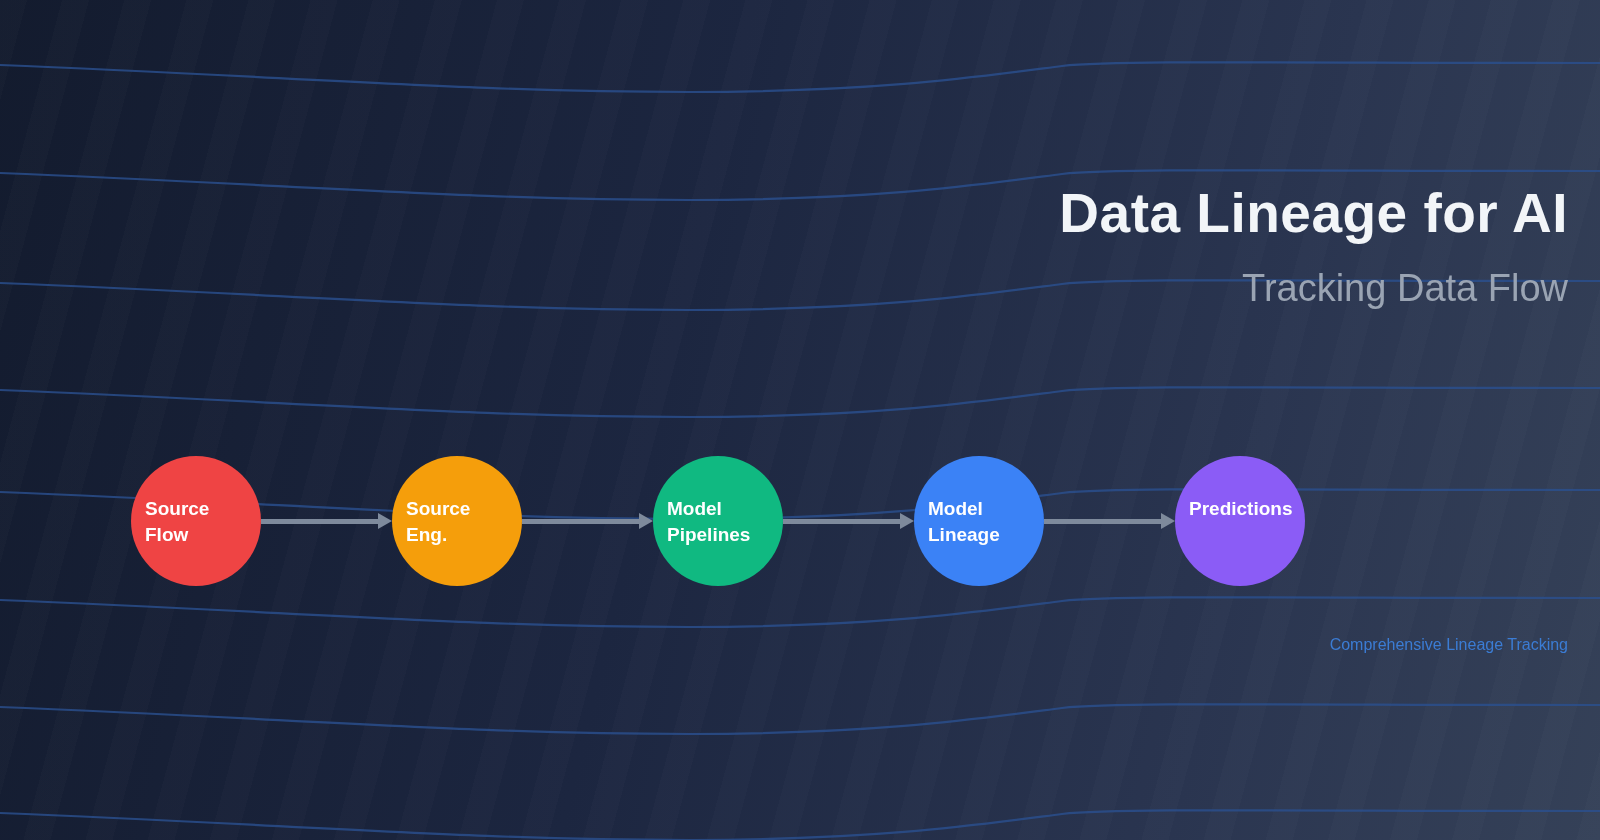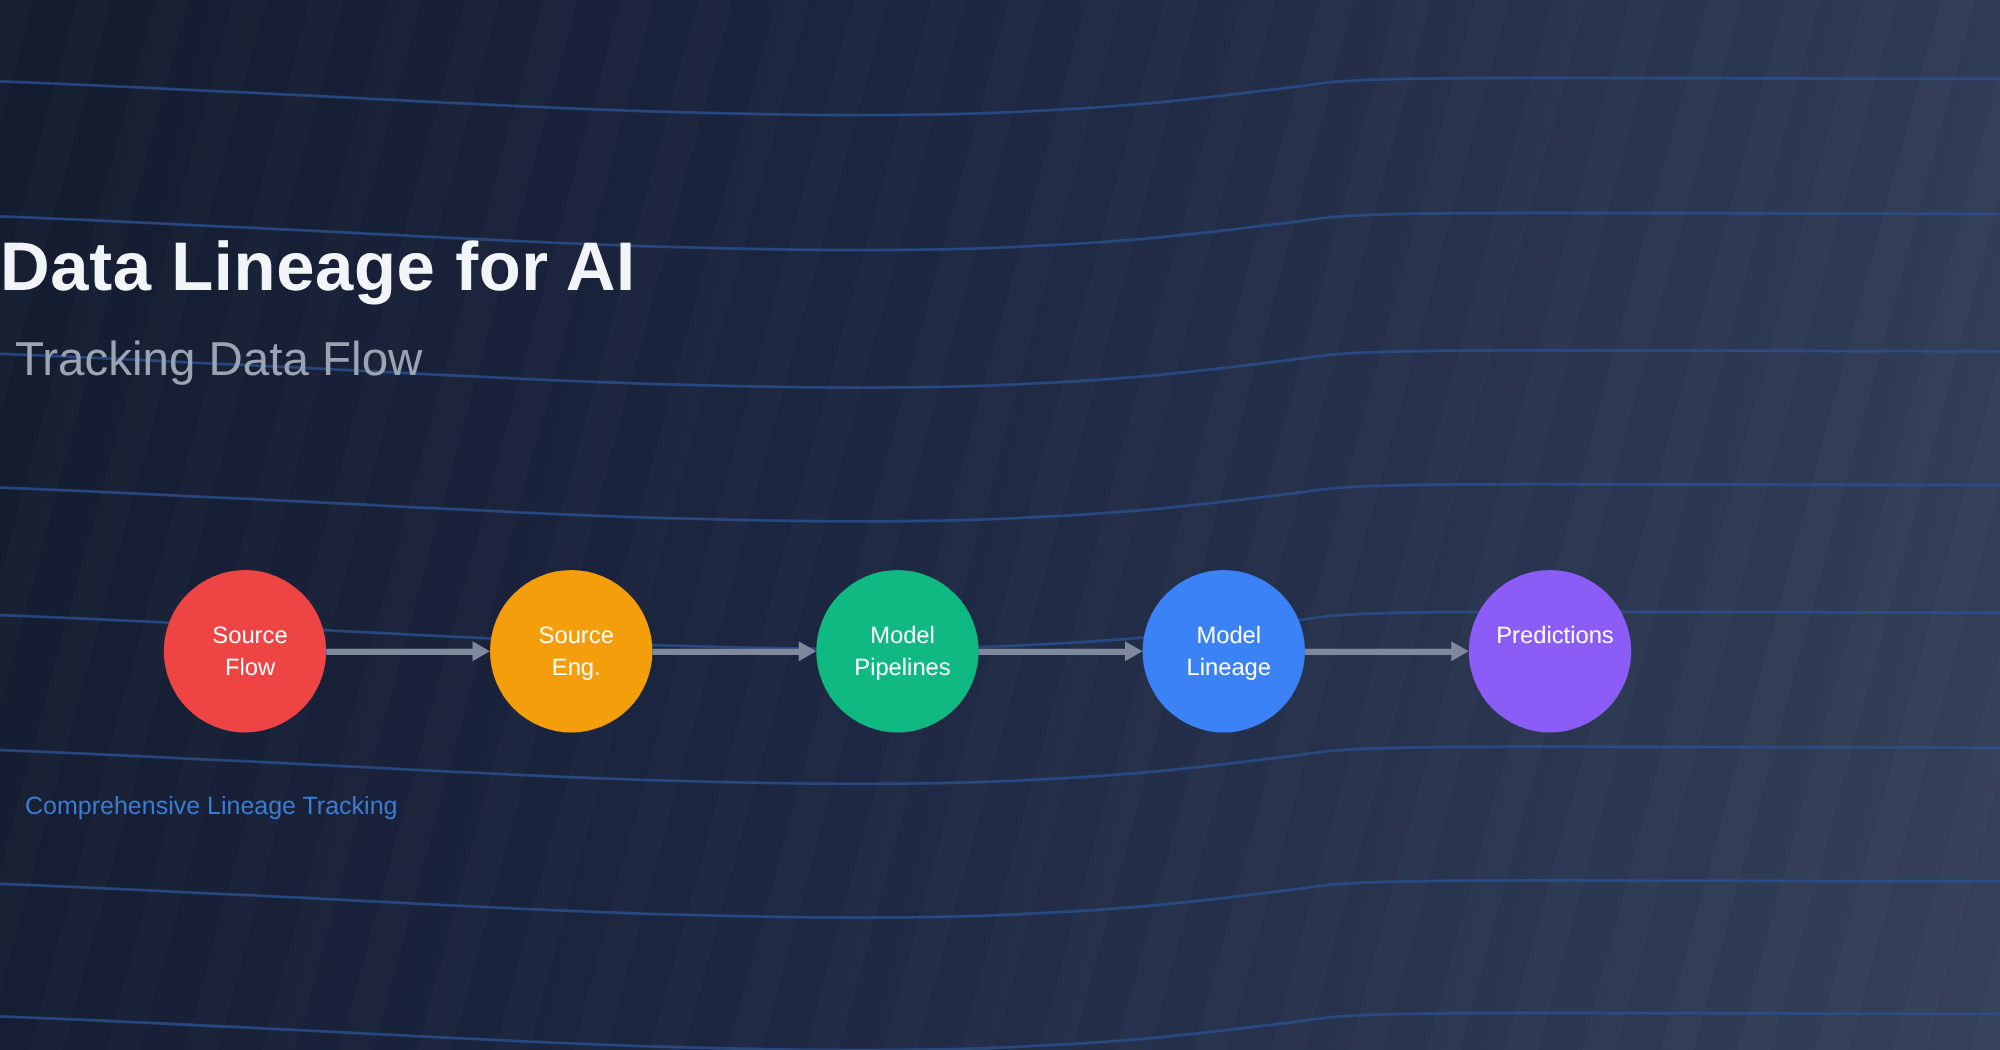--- a/index.html
+++ b/index.html
@@ -28,60 +28,57 @@
   }
   .waves path {
     fill: none;
     stroke: var(--wave-line-color, #2b5090);
     stroke-width: 2.2;
     opacity: 0.8;
   }
   .center-text {
     position: absolute;
     left: 0; width: 1568px;
-    text-align: left;
+    text-align: right;
   }
   .title {
     top: 180px;
     font-size: 55px;
     line-height: 66px;
     font-weight: bold;
     color: var(--title-color, #f2f5f8);
     letter-spacing: 0.5px;
   }
   .subtitle {
     top: 258px;
     font-size: 38px;
     line-height: 60px;
     font-weight: 400;
     color: var(--subtitle-color, #9aa4b3);
-    padding-left: 12px;
   }
   .caption {
     top: 631px;
-    font-size: 20px;
+    font-size: 16px;
     line-height: 28px;
     color: var(--caption-color, #3b7cd4);
-    margin-left: 20px;
   }
   .node {
     position: absolute;
     top: 456px;
     width: 130px; height: 130px;
     border-radius: 50%;
     background: #888; 
   }
   .node-label {
     position: absolute;
-    top: 40px; left: 4px;
+    top: 40px; left: 14px;
     width: 130px;
-    text-align: center;
     color: var(--node-label-color, #ffffff);
     font-size: 19px;
-    font-weight: normal;
+    font-weight: bold;
     line-height: 26px;
   }
   .arrow {
     position: absolute;
     top: 513px;
     width: 131px; height: 16px;
   }
   .arrow-shaft {
     position: absolute;
     left: 0; right: 12px;

